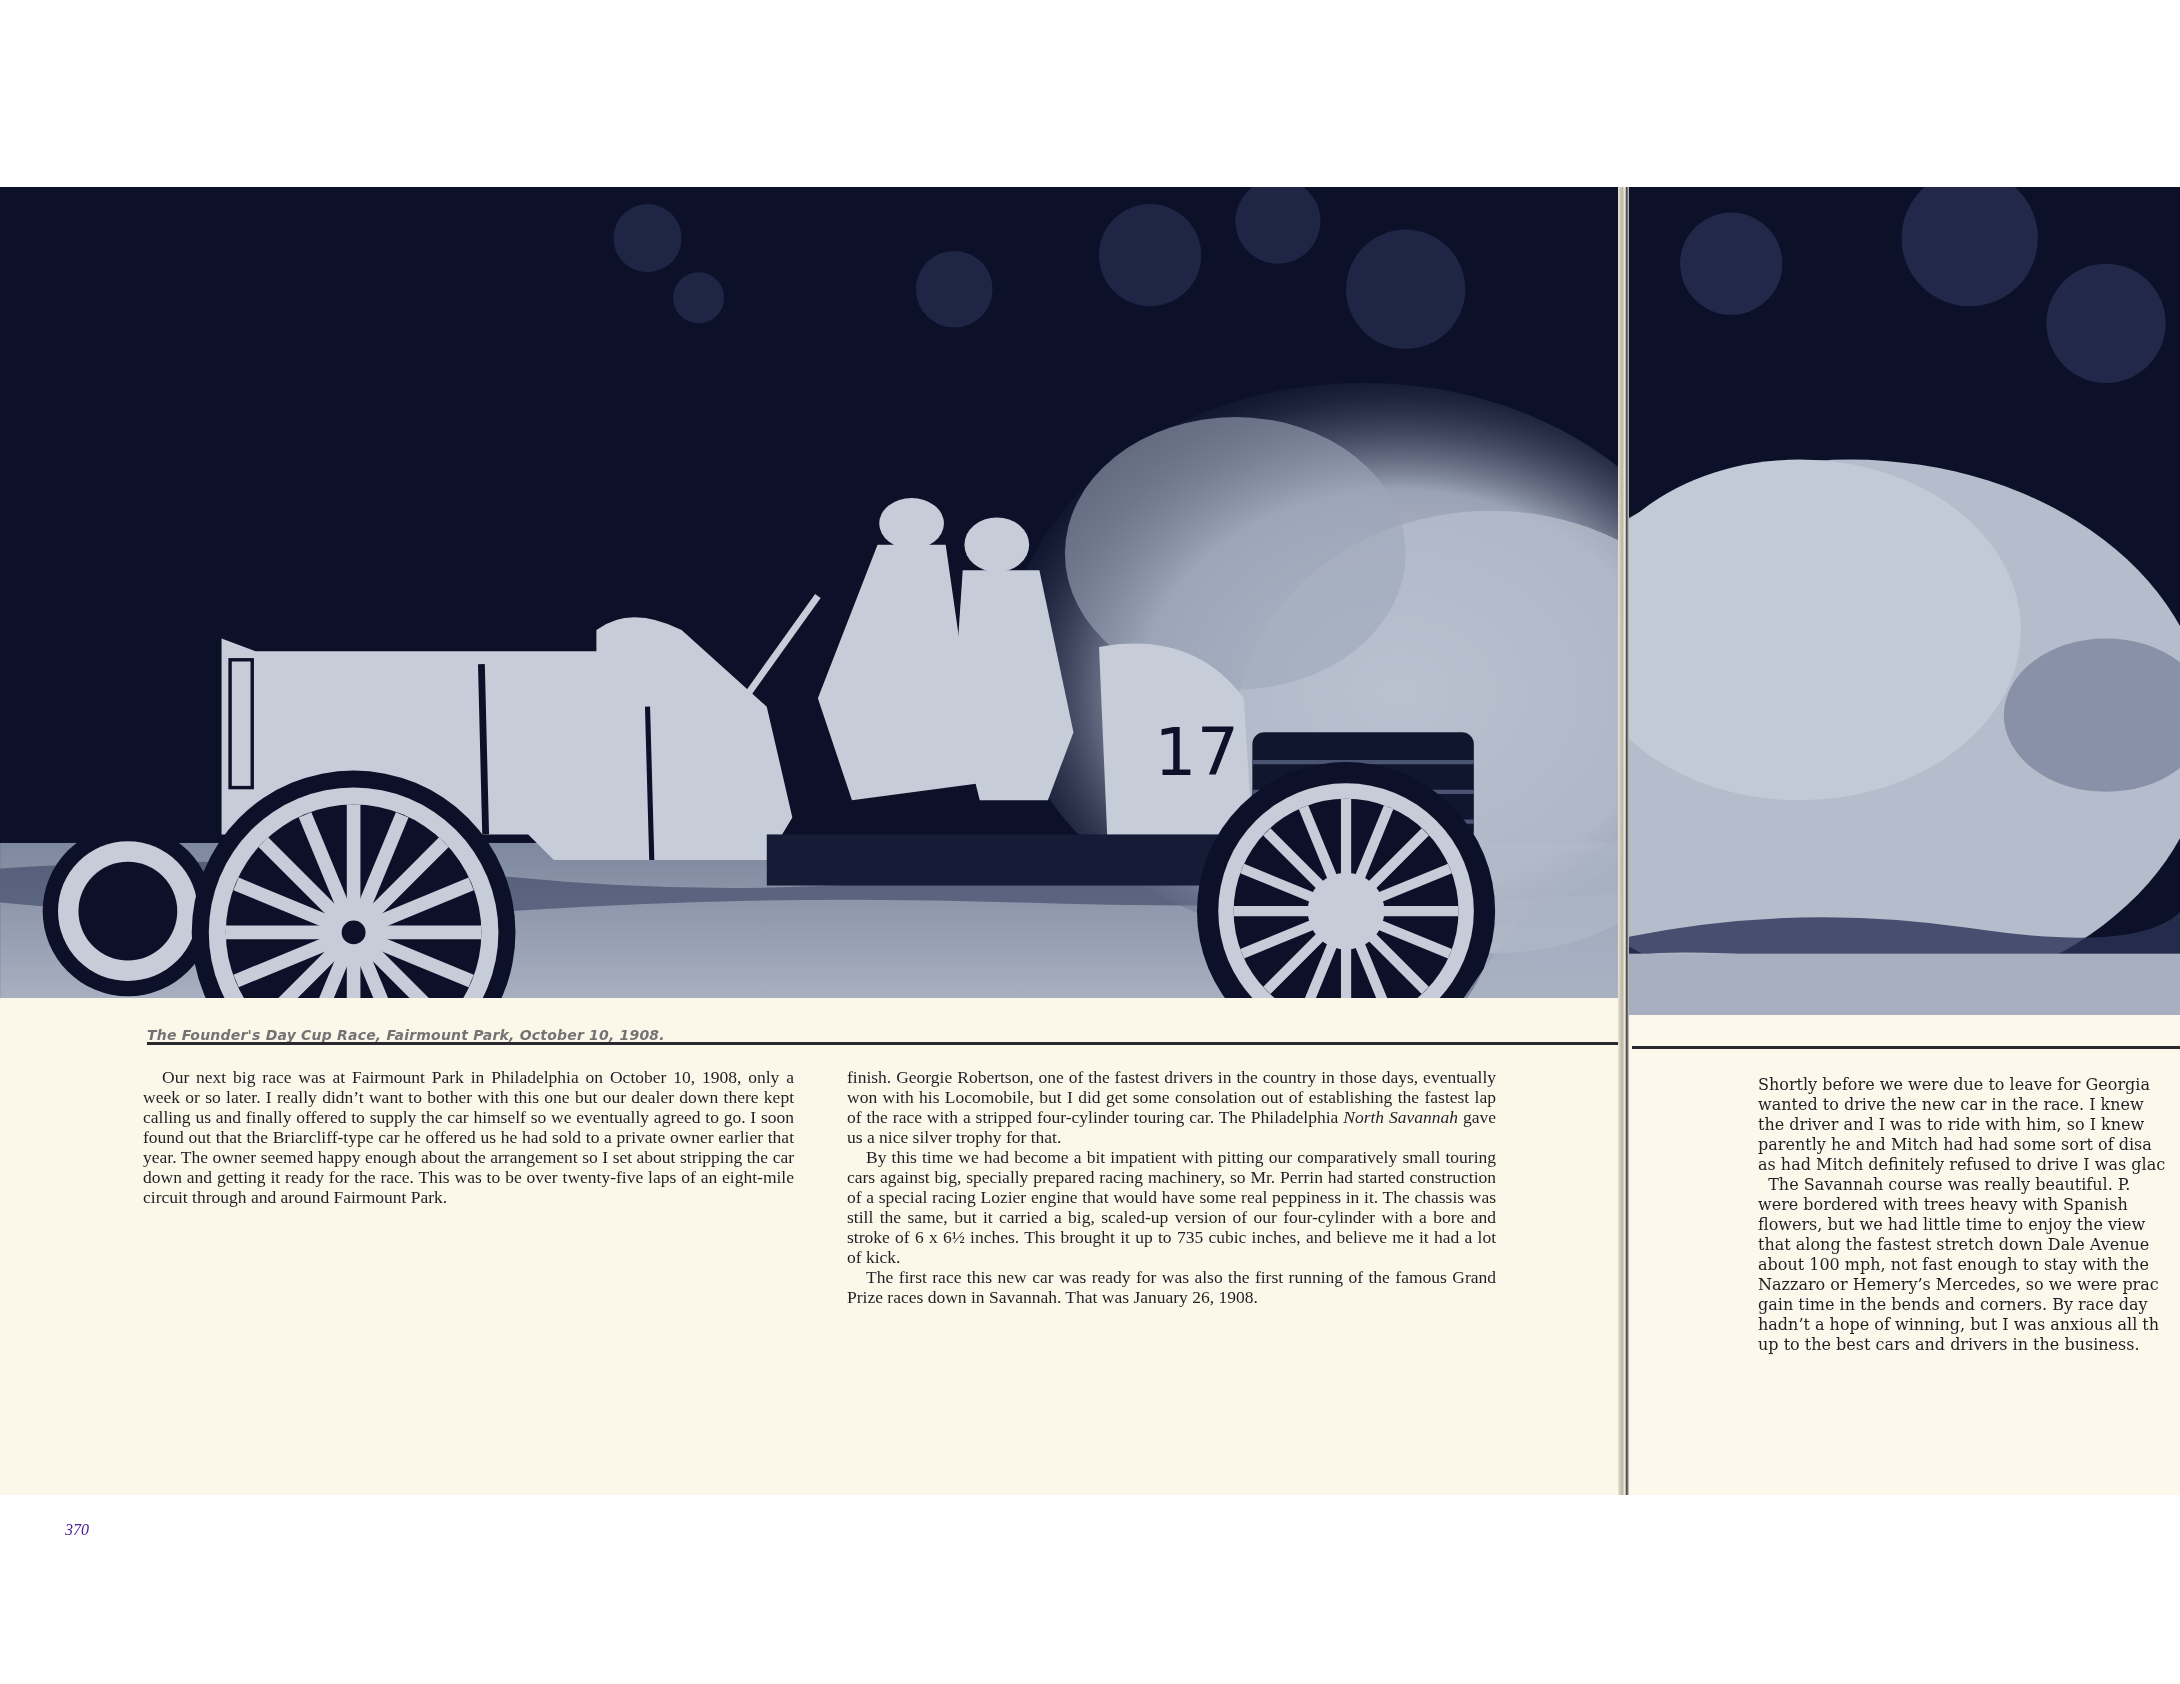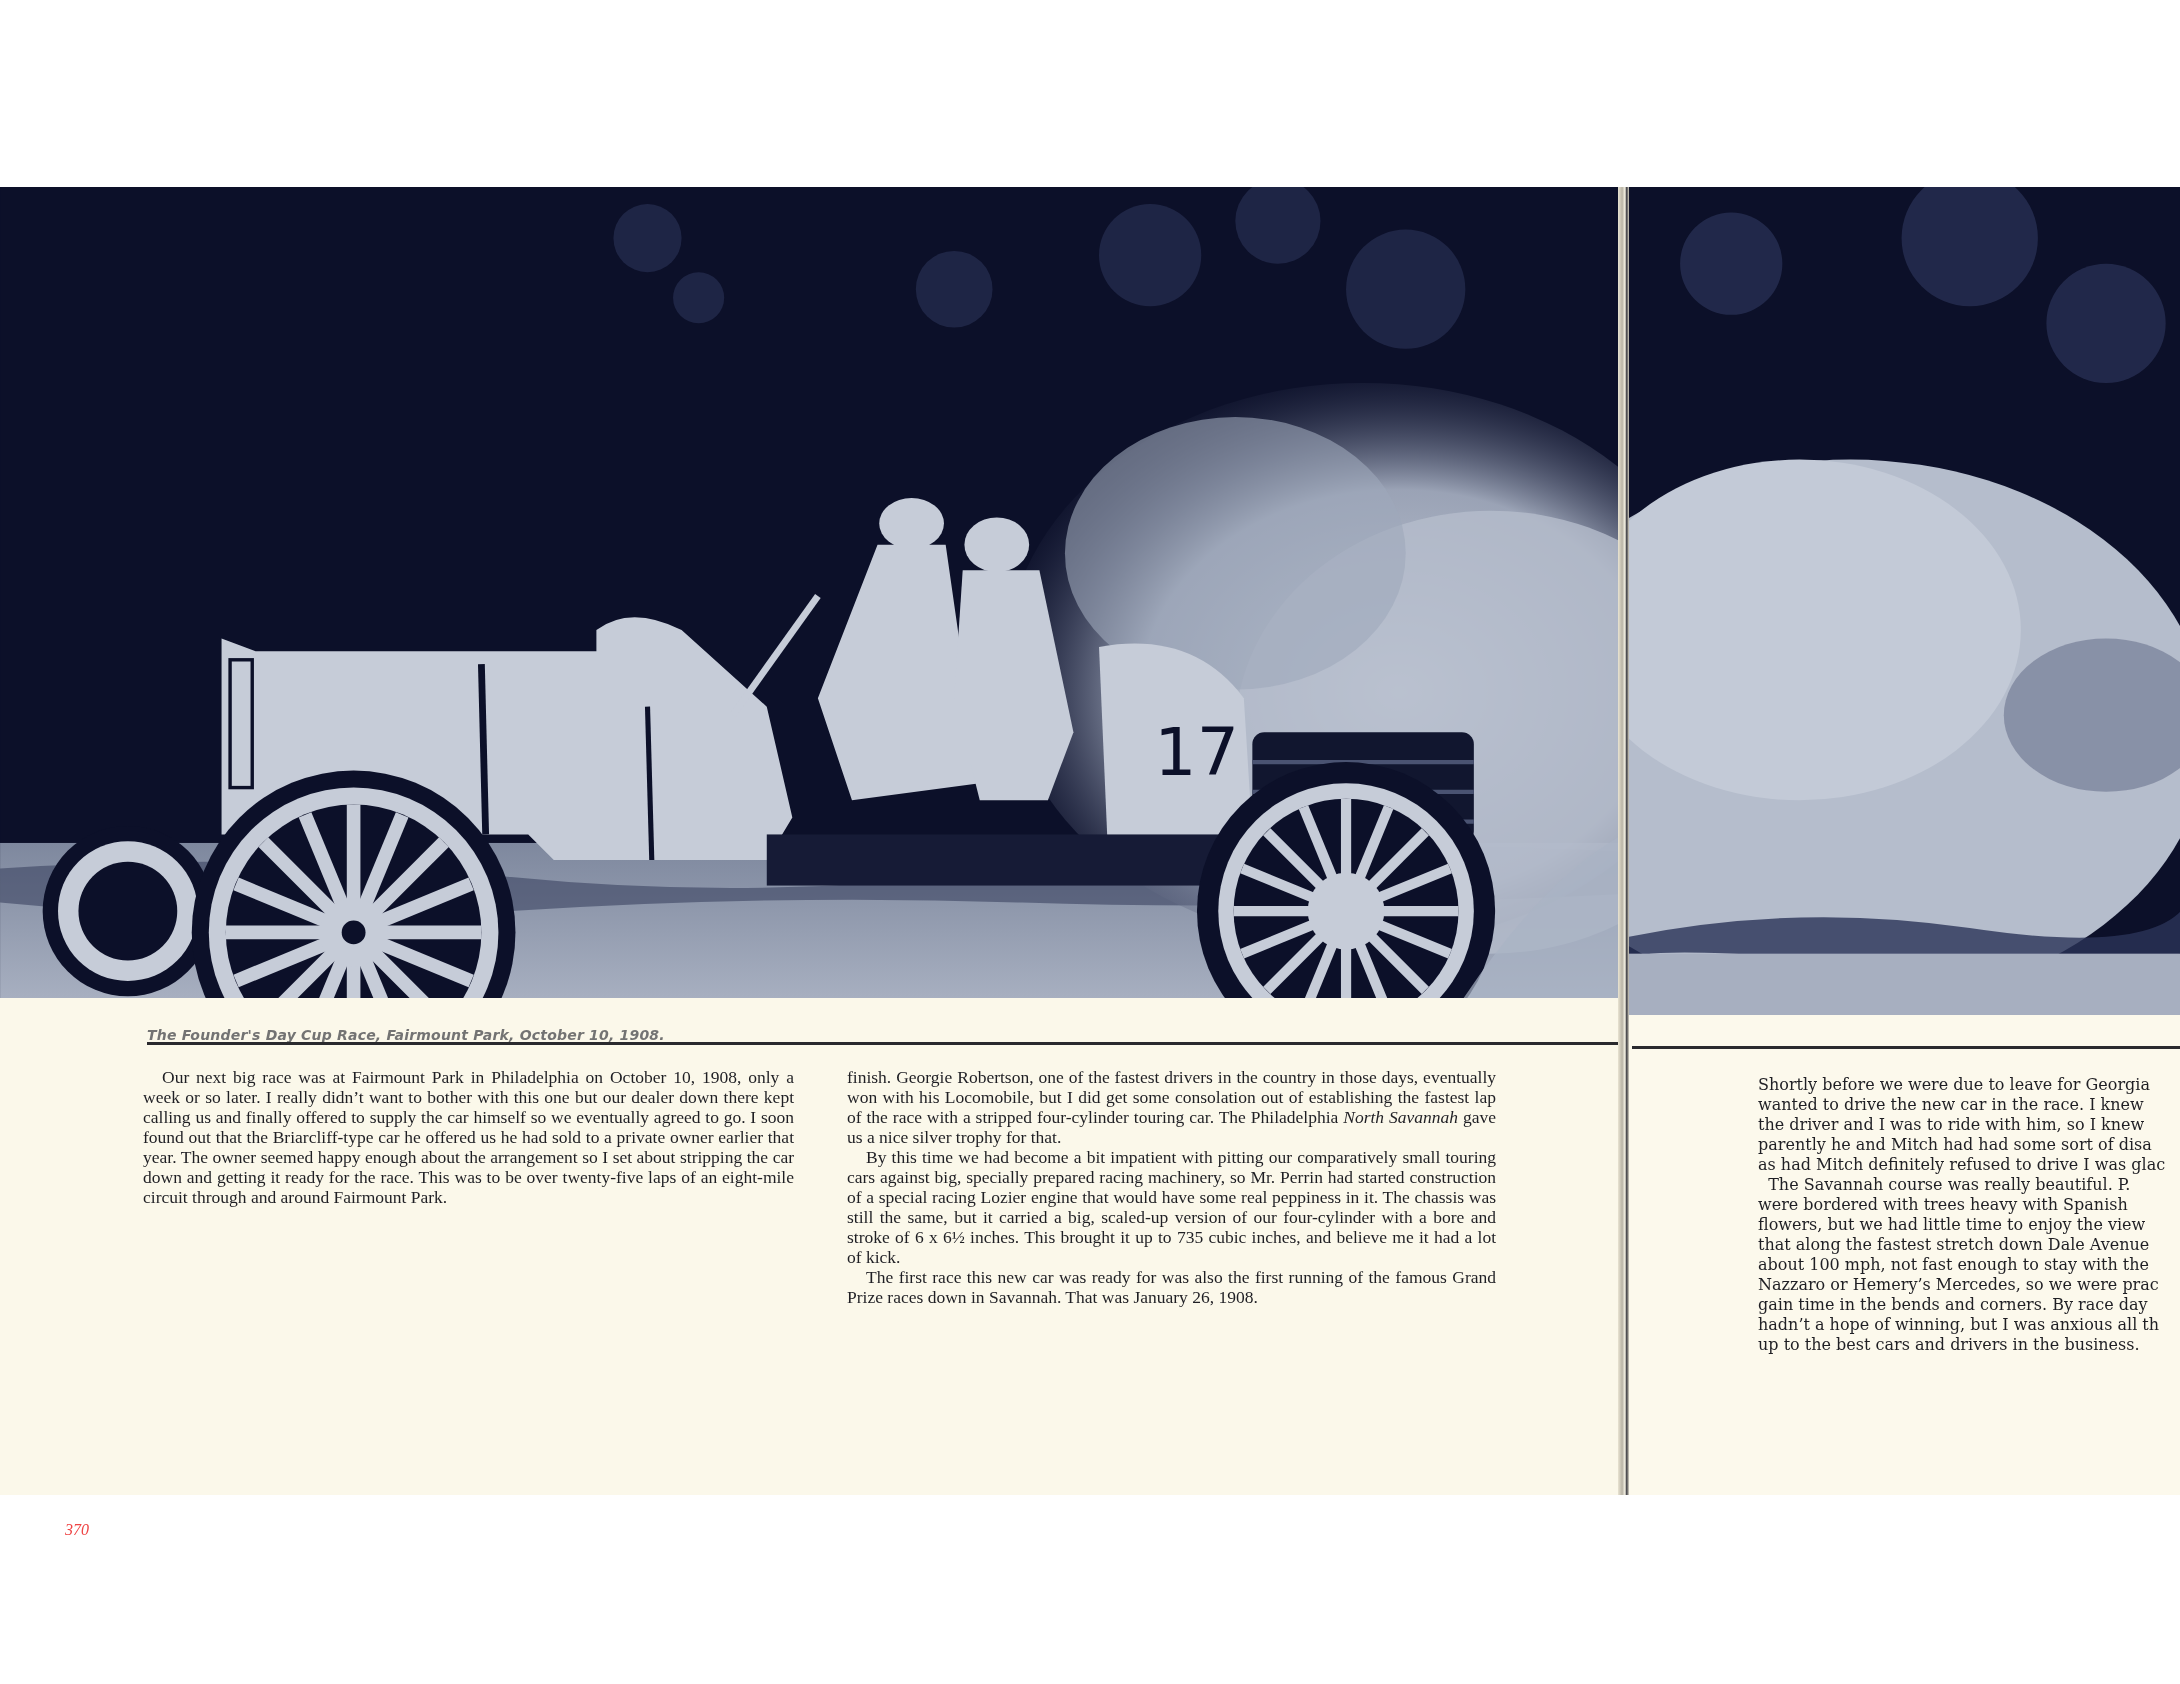--- a/index.html
+++ b/index.html
@@ -33,21 +33,21 @@
   .caption-rule-right { position: absolute; left: 1631px; top: 859px; width: 549px; height: 2.6px; background: #2a2a2e; }
   .col {
     position: absolute; font-size: 17.5px; line-height: 20px; color: #1f1f24;
     text-align: justify;
   }
   .col p { margin: 0; text-indent: 0; }
   .col p.ind { text-indent: 19px; }
   .col-1 { left: 143px; top: 880px; width: 651px; }
   .col-2 { left: 847px; top: 880px; width: 649px; }
   .col-3 { left: 1757px; top: 888px; width: 460px; font-family: "DejaVu Serif", "Liberation Serif", serif; font-size: 16px; line-height: 20px; text-align: left; white-space: nowrap; }
-  .page-number { position: absolute; left: 65px; top: 1334px; font-style: italic; font-size: 16px; color: #ef4444; }
+  .page-number { position: absolute; left: 65px; top: 1334px; font-style: italic; font-size: 16px; color: #4c1d95; }
   .col i { font-style: italic; }
 </style>
 </head>
 <body>
 
 <div class="spread">
   <div class="page-left">
     <div class="photo photo-left">
       <svg width="1623" height="811" viewBox="0 0 1905 952">
         <defs>

